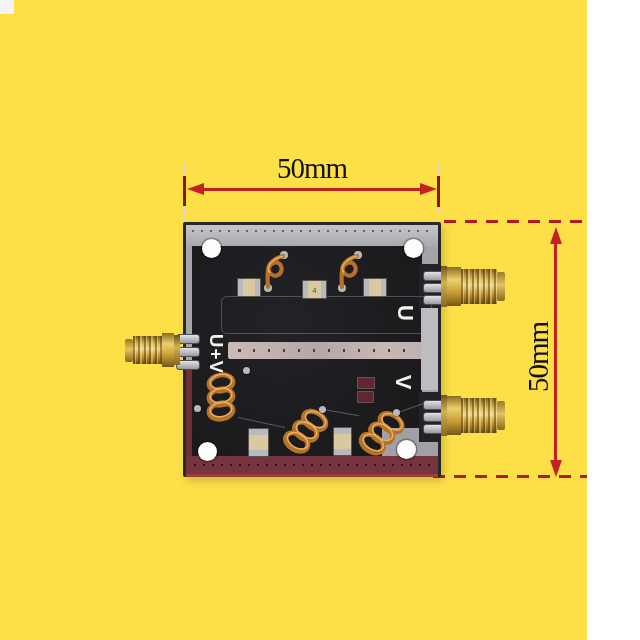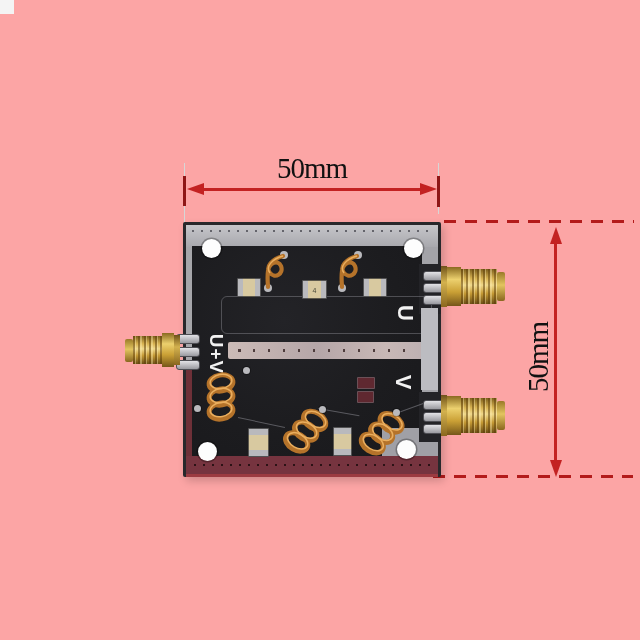--- a/index.html
+++ b/index.html
@@ -1,16 +1,16 @@
 <!DOCTYPE html>
 <html><head>
 <meta charset="utf-8">
 <style>
   html,body{margin:0;padding:0;background:#fff;}
-  #scene{position:relative;width:640px;height:640px;background:#fca5a5;overflow:hidden;
+  #scene{position:relative;width:587px;height:640px;background:#fde047;overflow:hidden;
          font-family:"Liberation Sans",sans-serif;}
   .abs{position:absolute;}
 
   
   .ext-line{width:1px;background:#d6d6d6;}
   .tick{width:3px;background:#8e1616;}
   .dim-line-h{height:3px;background:#c32222;}
   .dim-line-v{width:3px;background:#c32222;}
   .arrow{width:0;height:0;}
   .arrow.left {border-top:6px solid transparent;border-bottom:6px solid transparent;border-right:17px solid #c32222;}

